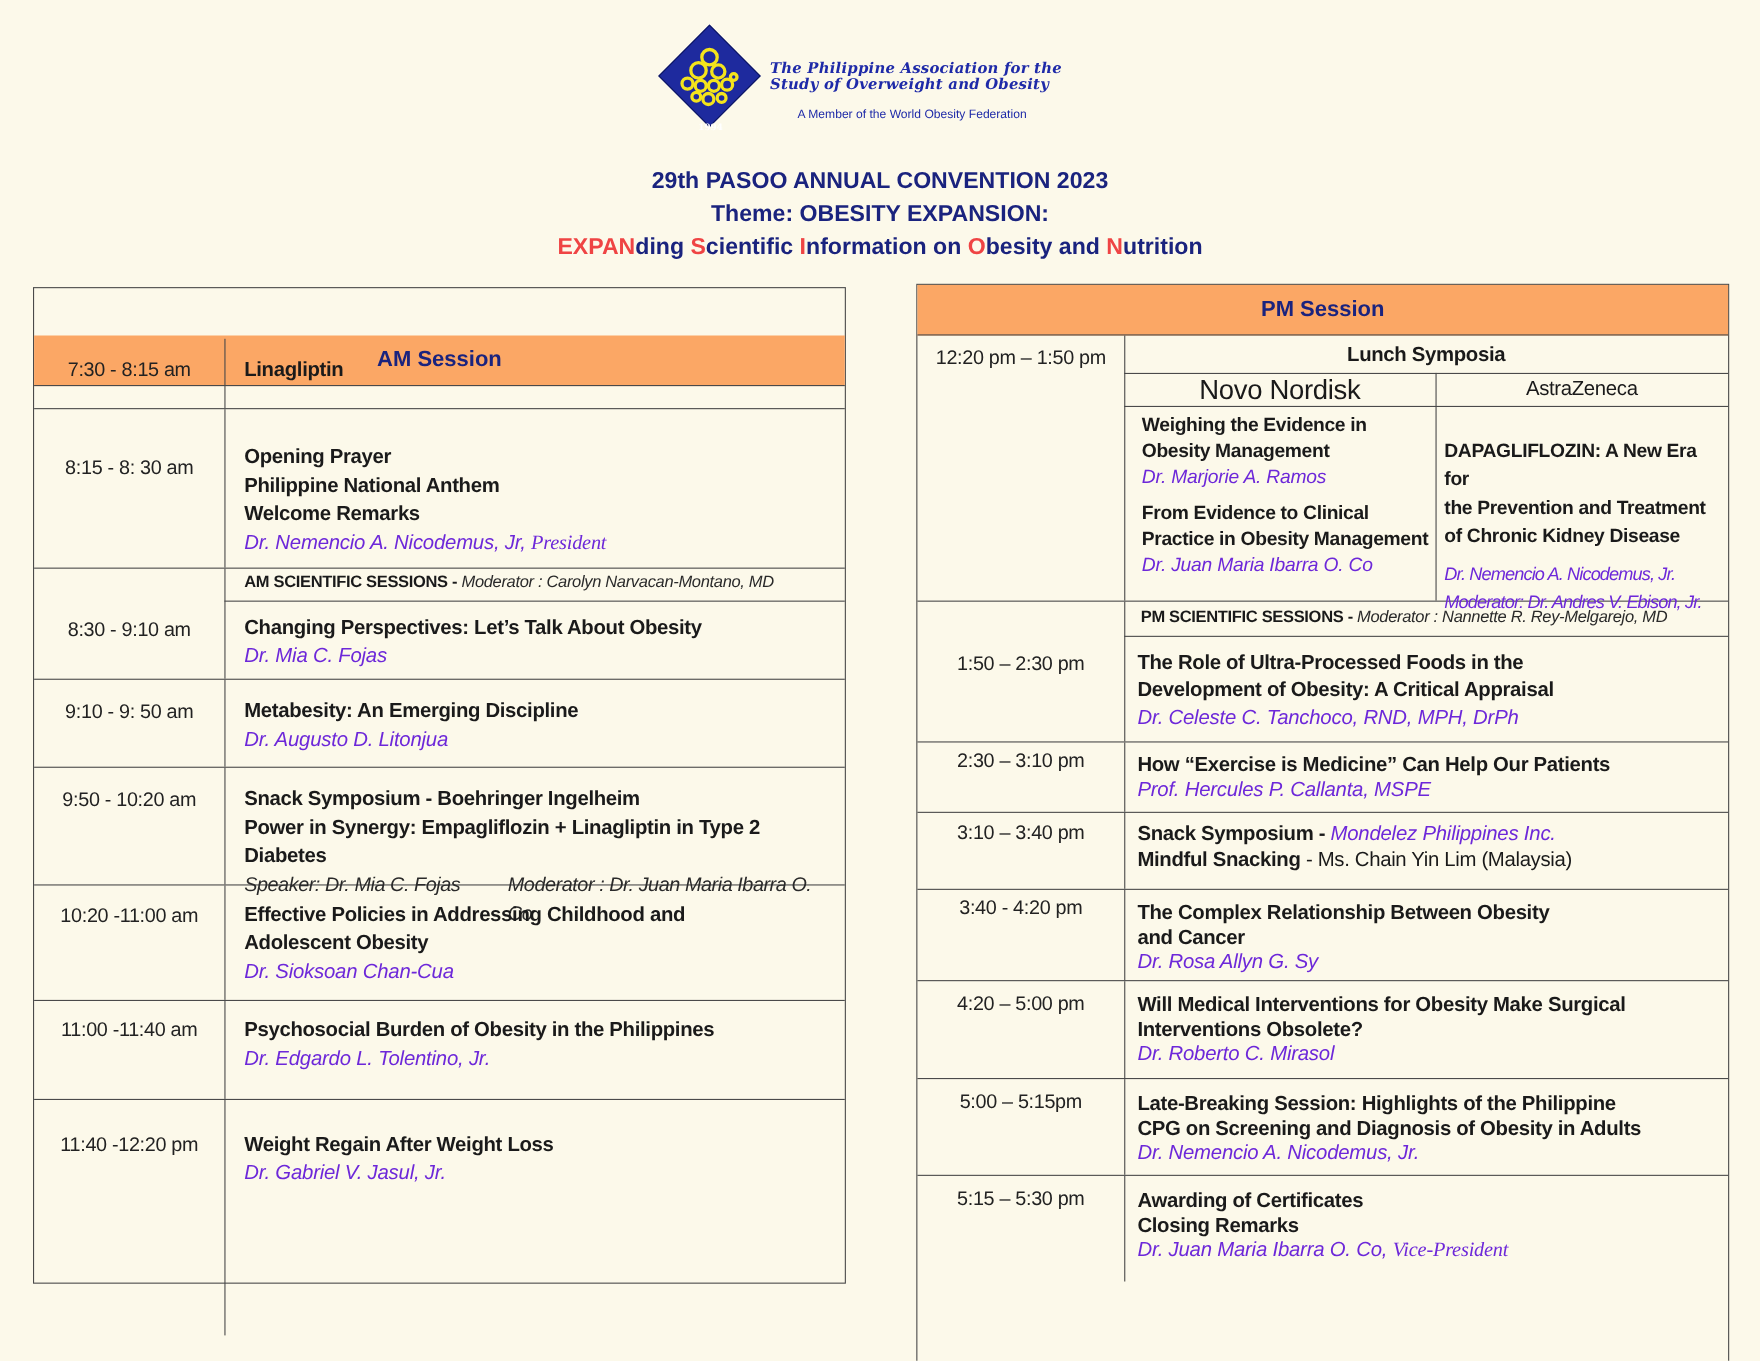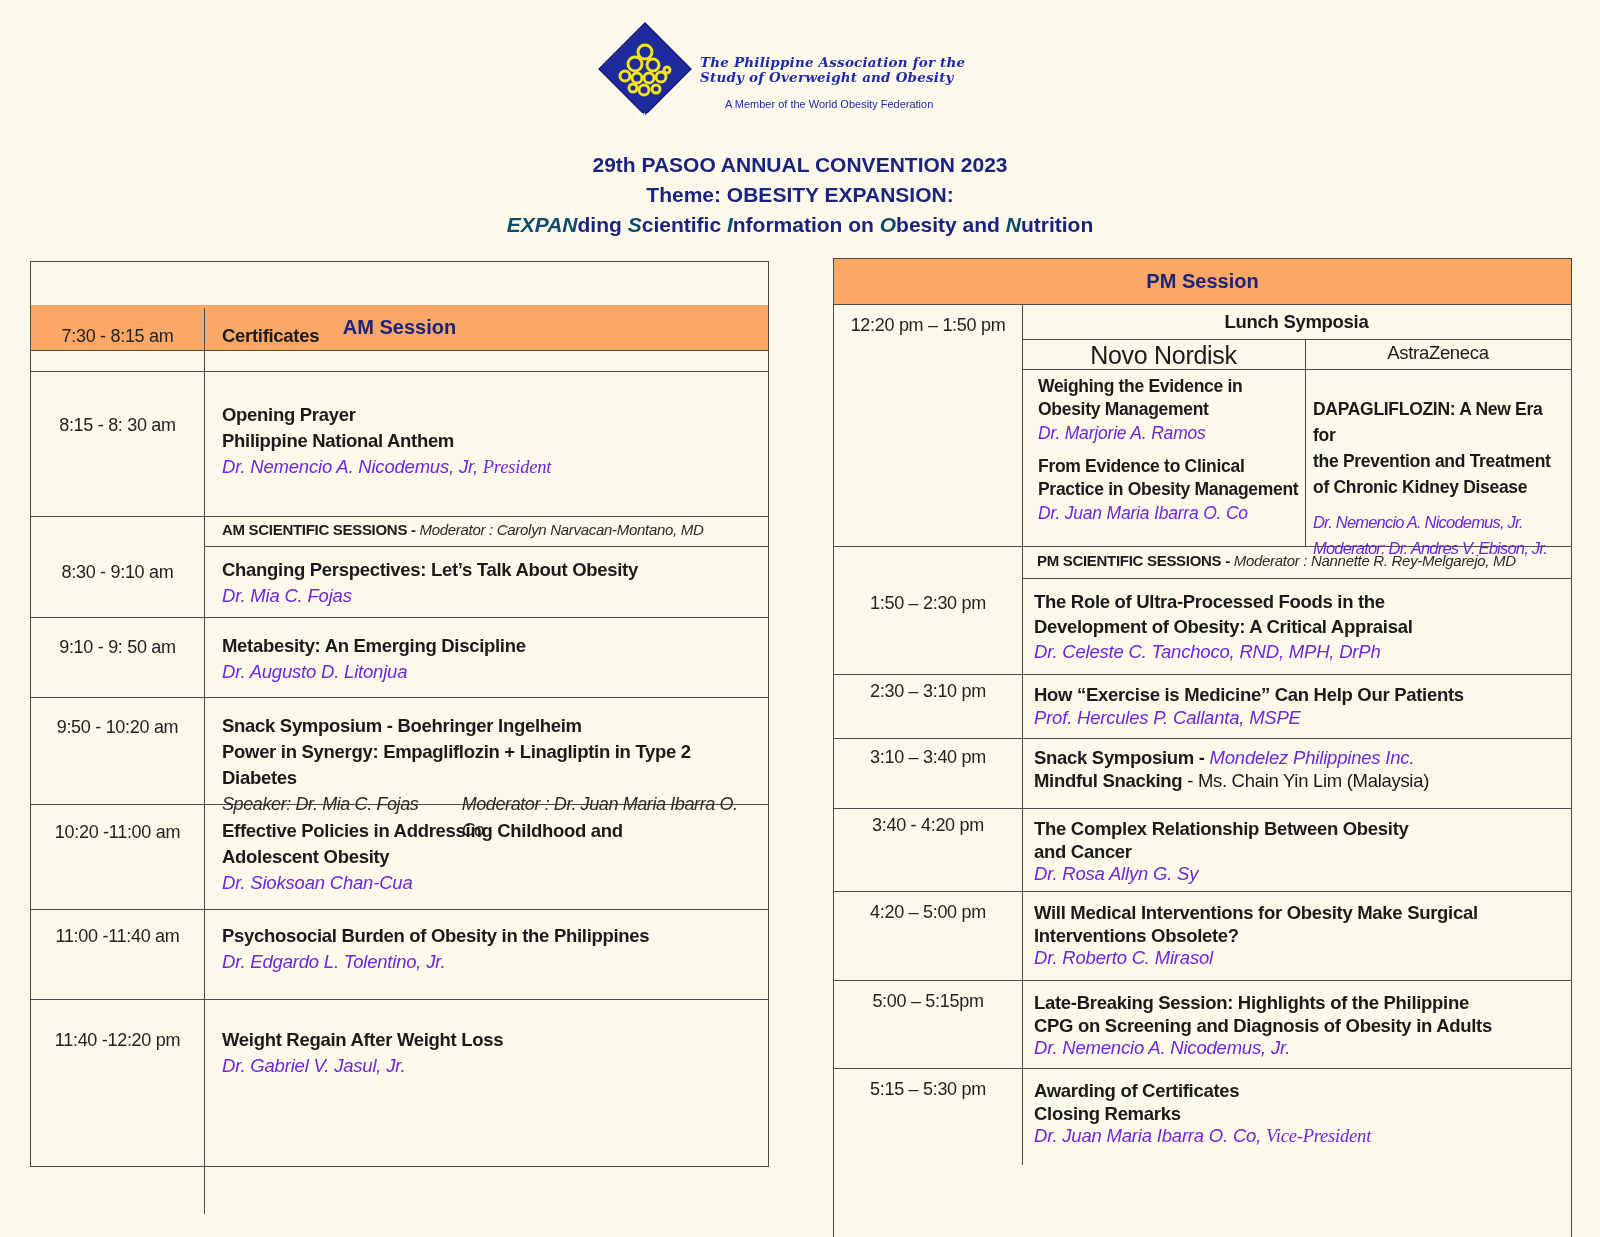--- a/index.html
+++ b/index.html
@@ -8,21 +8,21 @@
 
   .header { position: absolute; left: 0; top: 0; width: 1600px; height: 250px; }
   .logo-diamond { position: absolute; left: 612px; top: 36px; width: 66px; height: 66px; background: #1e2a9e; transform: rotate(45deg); border: 1px solid #0c1560; }
   .logo-rings { position: absolute; left: 613px; top: 40px; width: 64px; height: 70px; }
   .logo-year { position: absolute; left: 631px; top: 110px; width: 30px; text-align: center; font-size: 8px; font-weight: bold; color: #fff; font-family: "DejaVu Serif", serif; }
   .org-name { position: absolute; left: 700px; top: 55px; width: 300px; font-family: "DejaVu Serif", serif; font-style: italic; font-weight: bold; font-size: 13.5px; line-height: 15px; color: #1e2aa8; letter-spacing: 0.2px; }
   .org-member { position: absolute; left: 725px; top: 98px; font-family: "Liberation Sans", sans-serif; font-size: 11px; color: #1e2aa8; }
 
   .title-block { position: absolute; left: 0; top: 150px; width: 1600px; text-align: center; font-family: "Liberation Sans", sans-serif; font-weight: bold; color: #1a237e; }
   .title-line { font-size: 21px; line-height: 30px; }
-  .title-line .orange { color: #0c4a6e; font-style: italic; }
+  .title-line .orange { color: #ef4444; }
 
   .panel { position: absolute; border: 1.5px solid #4a4a4a; background: #fcf9ea; }
   .panel-head { background: #fba765; text-align: center; font-family: "Liberation Sans", sans-serif; font-weight: bold; font-size: 20px; color: #1a237e; border-bottom: 1.5px solid #4a4a4a; }
   .row { position: absolute; left: 0; border-bottom: 1.5px solid #4a4a4a; }
   .row:last-child { border-bottom: none; }
   .time { position: absolute; top: 0; left: 0; font-family: "Liberation Sans", sans-serif; font-size: 18px; color: #222; letter-spacing: -0.3px; text-align: center; }
   .vline { position: absolute; top: 0; bottom: 0; border-left: 1.5px solid #4a4a4a; }
   .content { position: absolute; font-family: "Liberation Sans", sans-serif; font-size: 18.5px; line-height: 26px; }
   .b { font-weight: bold; color: #1a1a1a; letter-spacing: -0.3px; display: block; }
   .i { font-style: italic; color: #6d28d9; display: block; letter-spacing: -0.2px; }
@@ -66,29 +66,30 @@
   </div>
 </div>
 
 <div class="panel" id="am-panel" style="left:30px; top:261px; width:739px; height:906px;">
   <div class="panel-head" style="height:46px; line-height:44px;margin-top:43px;">AM Session</div>
   <div id="am-rows" style="position:absolute; left:0; top:46px; width:100%; bottom:0;">
       <div class="row" style="top: 0px; height: 64px; width: 100%;">
         <div class="time" style="width: 173px; top: 18px;">7:30  -  8:15 am</div>
         <div class="vline" style="left: 173px;"></div>
         <div class="content" style="left: 191px; top: 15px; right: 4px;">
-          <span class="b"><span>Certificates</span></span>
+          <span class="b"><span>Linagliptin</span></span>
         </div>
       </div>
       <div class="row" style="top: 64px; height: 145px; width: 100%;">
         <div class="time" style="width: 173px; top: 43px;">8:15 - 8: 30 am</div>
         <div class="vline" style="left: 173px;"></div>
         <div class="content" style="left: 191px; top: 30px; right: 4px;">
           <span class="b"><span>Opening Prayer</span></span>
           <span class="b"><span>Philippine National Anthem</span></span>
+          <span class="b"><span>Welcome Remarks</span></span>
           <span class="i"><span>Dr. Nemencio A. Nicodemus, Jr, </span><span class="serif-i">President</span></span>
         </div>
       </div>
       <div class="row" style="top: 209px; height: 101px; width: 100%;">
         <div class="time" style="width: 173px; top: 45px;">8:30 - 9:10 am</div>
         <div class="vline" style="left: 173px;"></div>
         <div class="subhead" style="position: absolute; left: 191px; top: 4px;"><span class="sb">AM SCIENTIFIC SESSIONS - </span><span class="si">Moderator : Carolyn Narvacan-Montano, MD</span></div>
         <div class="hline" style="left: 173px; right: 0px; top: 29px;"></div>
         <div class="content" style="left: 191px; top: 40px; right: 4px;">
           <span class="b"><span>Changing Perspectives: Let’s Talk About Obesity</span></span>

